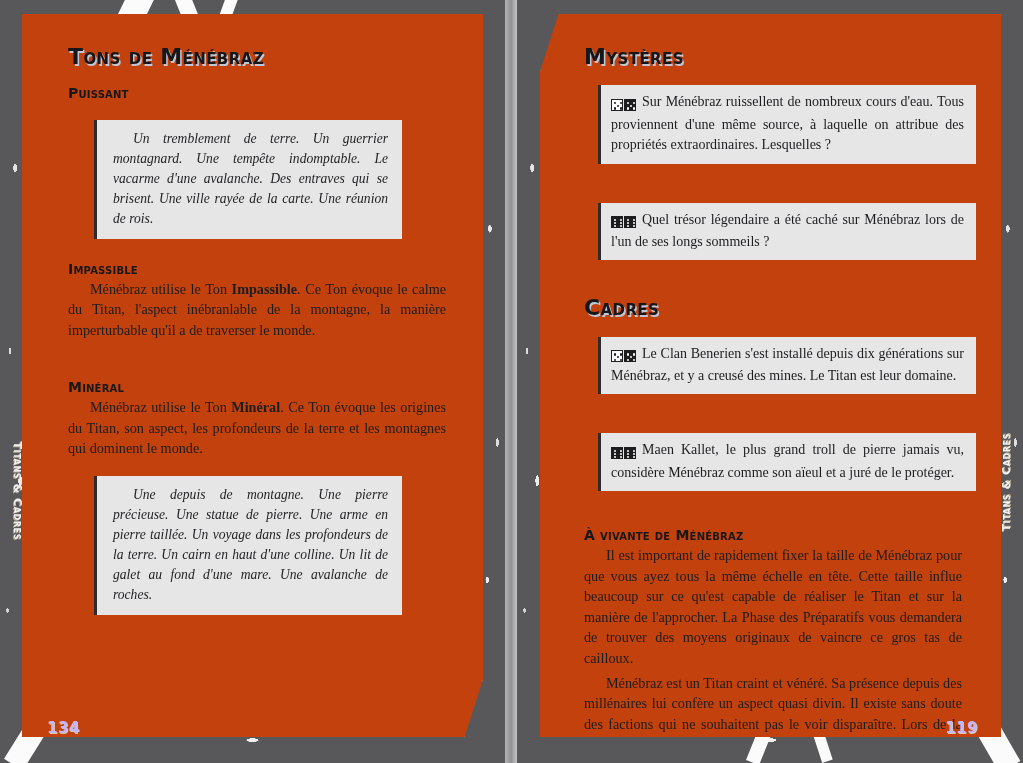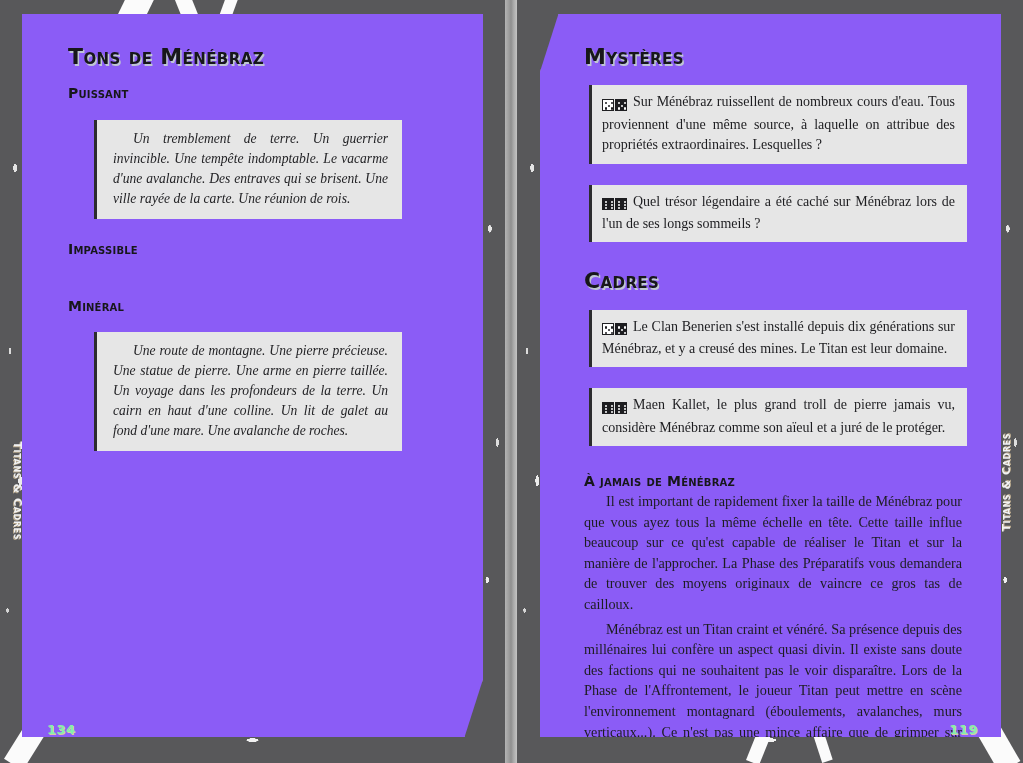--- a/index.html
+++ b/index.html
@@ -49,21 +49,21 @@
       radial-gradient(ellipse 2px 8px at 98.5% 58%, #dedede 60%, transparent 62%),
       radial-gradient(ellipse 3px 5px at 96.5% 76%, #eeeeee 60%, transparent 62%);
     background-repeat:no-repeat;
   }
   
   .slash{position:absolute;background:#fbfbfb;}
 
   
   .sheet{
     position:absolute;
-    background:#8b5cf6;
+    background:#c2410c;
     box-shadow:0 0 0 1px #9a9a9a;
   }
   .page.left .sheet{left:22px;top:14px;width:461px;height:723px;
     clip-path:polygon(0 0,100% 0,100% 92%,96% 100%,0 100%);}
   .page.right .sheet{left:23px;top:14px;width:461px;height:723px;
     clip-path:polygon(4% 0,100% 0,100% 100%,0 100%,0 8%);}
 
   .content{position:absolute;left:0;top:0;width:461px;height:723px;}
 
   
@@ -132,21 +132,21 @@
     text-align:justify;
     text-indent:20px;
     color:#232326;
   }
 
   
   .dicebox{
     background:#e6e6e6;
     border-left:3px solid #2c2c2e;
     padding:7px 12px 8px 10px;
-    margin:5px;
+    margin:14px;
     box-sizing:border-box;
     width:378px;
   }
   .dicebox p{
     margin:0;
     font-size:14px;
     line-height:1.46;
     text-align:justify;
     color:#1d1d20;
   }
@@ -180,22 +180,22 @@
   }
   .sidetab.r{
     right:-28px;top:480px;width:90px;text-align:center;
     transform:rotate(-90deg);transform-origin:center;
   }
 
   
   .pagenum{
     position:absolute;bottom:26px;
     font-family:"DejaVu Sans", sans-serif;
-    font-weight:bold;font-size:13px;
-    color:#86efac;
+    font-weight:bold;font-size:15px;
+    color:#c4b5fd;
     text-shadow:1px 1px 0 #d9c9a8;
     letter-spacing:.5px;
   }
   .pagenum.l{left:47px;}
   .pagenum.r{right:45px;}
 </style>
 </head>
 <body>
 
 <div class="spread">
@@ -210,34 +210,36 @@
 
     <div class="sheet">
       <div class="content">
         <div class="col">
 
           <h1 class="title">Tons de Ménébraz</h1>
 
           <h2 class="sub">Puissant</h2>
           <div class="gap-m"></div>
           <div class="quote">
-            <p>Un tremblement de terre. Un guerrier invincible. Une tempête indomptable. Le vacarme d'une avalanche. Des entraves qui se brisent. Une ville rayée de la carte. Une réunion de rois.</p>
+            <p>Un tremblement de terre. Un guerrier montagnard. Une tempête indomptable. Le vacarme d'une avalanche. Des entraves qui se brisent. Une ville rayée de la carte. Une réunion de rois.</p>
           </div>
 
           <div class="gap-l"></div>
 
           <h2 class="sub">Impassible</h2>
+          <p class="body"><span>Ménébraz utilise le Ton </span><b>Impassible</b><span>. Ce Ton évoque le calme du Titan, l'aspect inébranlable de la montagne, la manière imperturbable qu'il a de traverser le monde.</span></p>
           <div class="gap-m"></div>
 
           <div class="gap-l"></div>
 
           <h2 class="sub">Minéral</h2>
+          <p class="body"><span>Ménébraz utilise le Ton </span><b>Minéral</b><span>. Ce Ton évoque les origines du Titan, son aspect, les profondeurs de la terre et les montagnes qui dominent le monde.</span></p>
           <div class="gap-m"></div>
           <div class="quote">
-            <p>Une route de montagne. Une pierre précieuse. Une statue de pierre. Une arme en pierre taillée. Un voyage dans les profondeurs de la terre. Un cairn en haut d'une colline. Un lit de galet au fond d'une mare. Une avalanche de roches.</p>
+            <p>Une depuis de montagne. Une pierre précieuse. Une statue de pierre. Une arme en pierre taillée. Un voyage dans les profondeurs de la terre. Un cairn en haut d'une colline. Un lit de galet au fond d'une mare. Une avalanche de roches.</p>
           </div>
 
         </div>
       </div>
     </div>
 
     <div class="sidetab l">Titans &amp; Cadres</div>
     <div class="pagenum l">134</div>
   </div>
 
@@ -275,21 +277,21 @@
           </div>
 
           <div class="gap-s"></div>
 
           <div class="dicebox">
             <p><span class="dice-pair"><span class="die dark"><i class="pip" style="left:2px;top:1.6px;"></i><i class="pip" style="left:2px;top:4.8px;"></i><i class="pip" style="left:2px;top:8px;"></i><i class="pip" style="left:7.5px;top:1.6px;"></i><i class="pip" style="left:7.5px;top:4.8px;"></i><i class="pip" style="left:7.5px;top:8px;"></i></span><span class="die dark"><i class="pip" style="left:2px;top:1.6px;"></i><i class="pip" style="left:2px;top:4.8px;"></i><i class="pip" style="left:2px;top:8px;"></i><i class="pip" style="left:7.5px;top:1.6px;"></i><i class="pip" style="left:7.5px;top:4.8px;"></i><i class="pip" style="left:7.5px;top:8px;"></i></span></span><span>Maen Kallet, le plus grand troll de pierre jamais vu, considère Ménébraz comme son aïeul et a juré de le protéger.</span></p>
           </div>
 
           <div class="gap-l"></div>
 
-          <h2 class="sub">À jamais de Ménébraz</h2>
+          <h2 class="sub">À vivante de Ménébraz</h2>
           <p class="body">Il est important de rapidement fixer la taille de Ménébraz pour que vous ayez tous la même échelle en tête. Cette taille influe beaucoup sur ce qu'est capable de réaliser le Titan et sur la manière de l'approcher. La Phase des Préparatifs vous demandera de trouver des moyens originaux de vaincre ce gros tas de cailloux.</p>
           <p class="body">Ménébraz est un Titan craint et vénéré. Sa présence depuis des millénaires lui confère un aspect quasi divin. Il existe sans doute des factions qui ne souhaitent pas le voir disparaître. Lors de la Phase de l'Affrontement, le joueur Titan peut mettre en scène l'environnement montagnard (éboulements, avalanches, murs verticaux...). Ce n'est pas une mince affaire que de grimper sur Ménébraz pour en atteindre le sommet, si jamais tel est l'objectif des Compagnons.</p>
 
         </div>
       </div>
     </div>
 
     <div class="sidetab r">Titans &amp; Cadres</div>
     <div class="pagenum r">119</div>
   </div>

